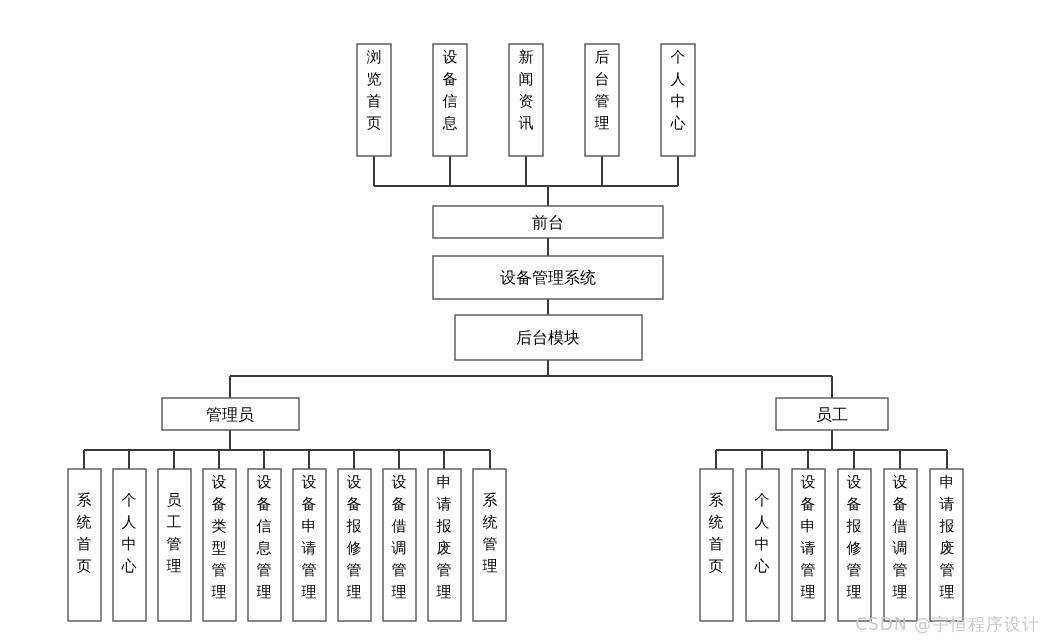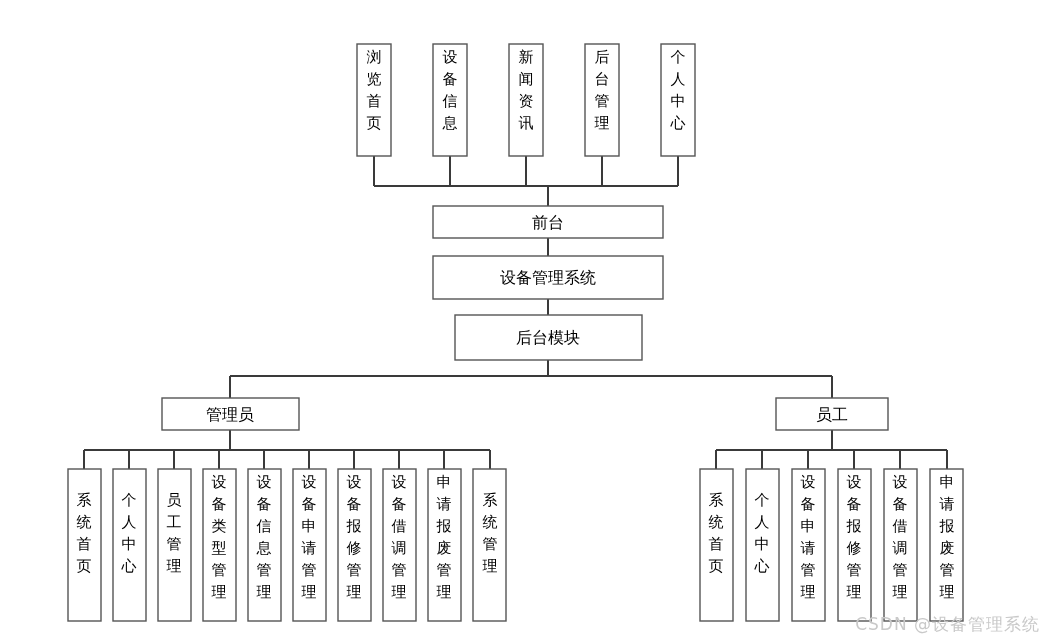--- a/index.html
+++ b/index.html
@@ -217,13 +217,13 @@
       <text class="label-v" x="900" y="487"><tspan x="900" y="487">设</tspan><tspan x="900" y="509">备</tspan><tspan x="900" y="531">借</tspan><tspan x="900" y="553">调</tspan><tspan x="900" y="575">管</tspan><tspan x="900" y="597">理</tspan></text>
     </g>
     <g>
       <rect class="box-rect" x="930" y="469" width="33" height="152"></rect>
       <text class="label-v" x="947" y="487"><tspan x="947" y="487">申</tspan><tspan x="947" y="509">请</tspan><tspan x="947" y="531">报</tspan><tspan x="947" y="553">废</tspan><tspan x="947" y="575">管</tspan><tspan x="947" y="597">理</tspan></text>
     </g>
   </g>
 
 </svg>
 
-<div class="watermark">CSDN @设备管理系统</div>
+<div class="watermark">CSDN @宇恒程序设计</div>
 
 </body></html>

